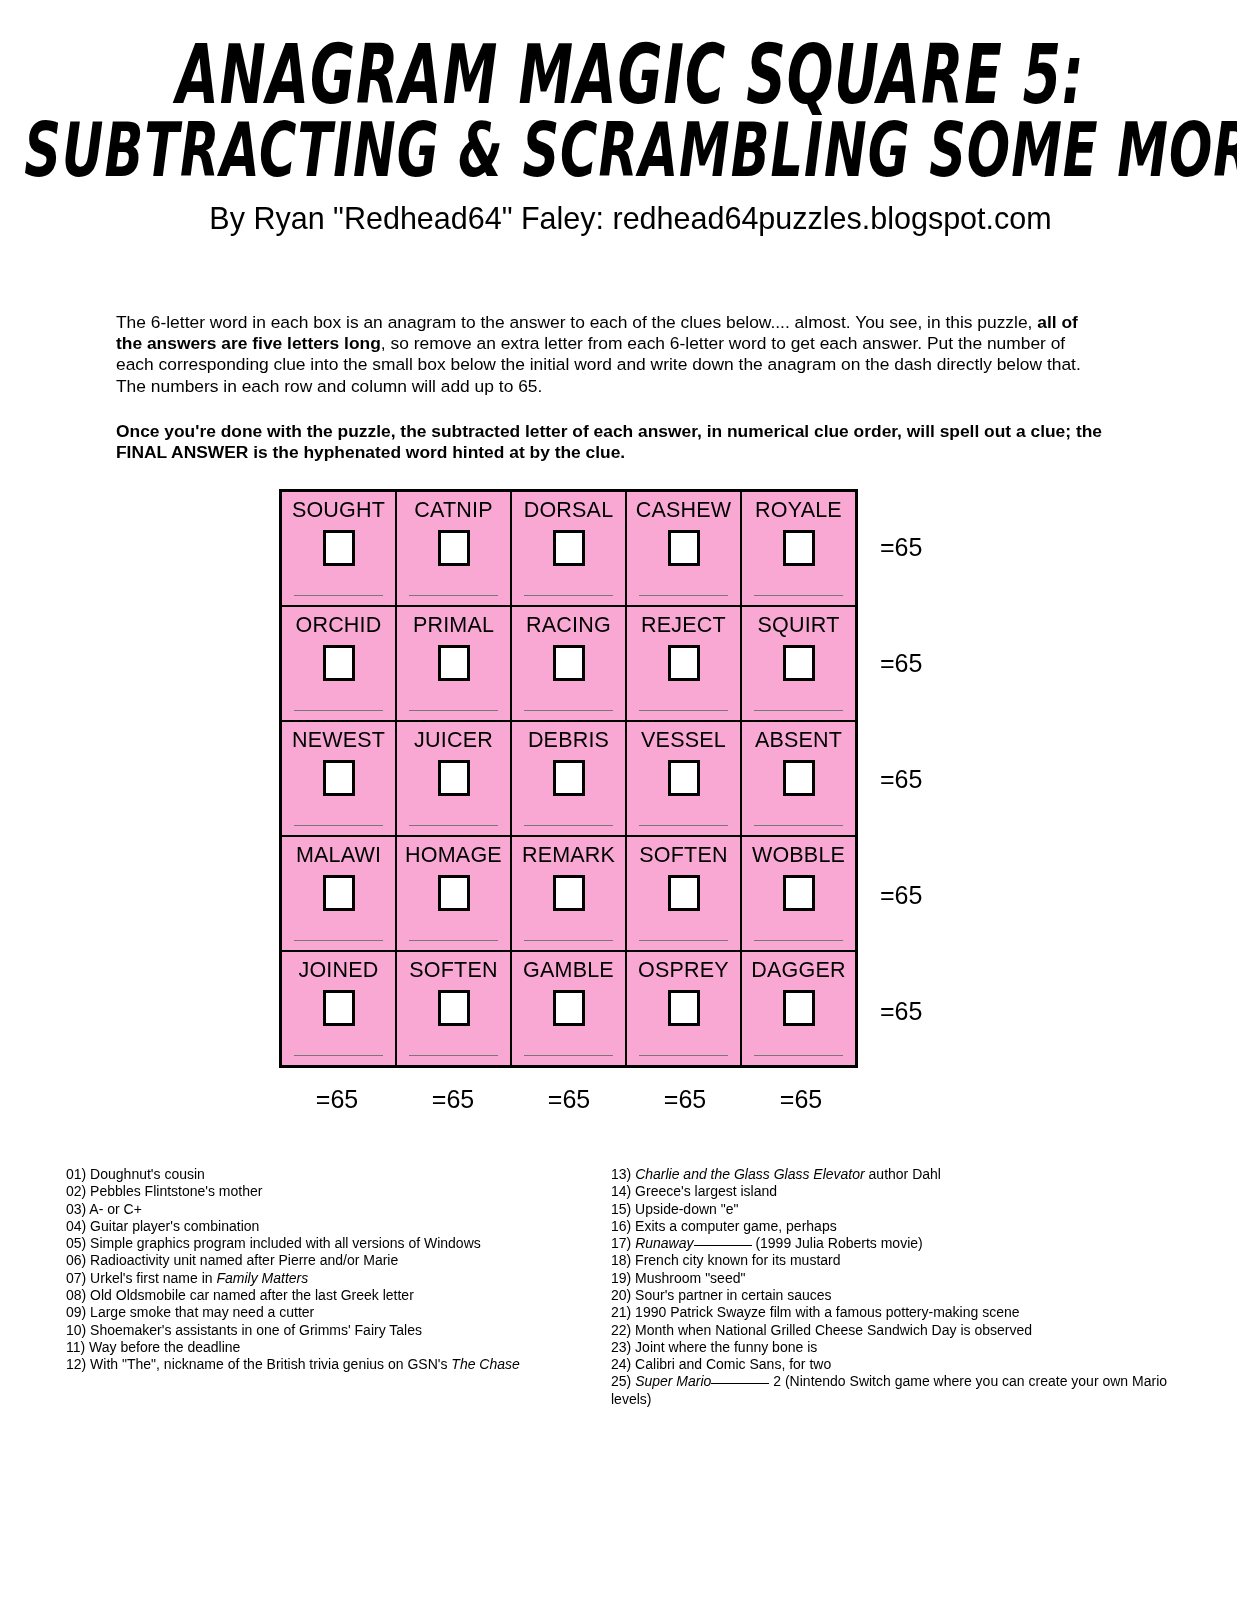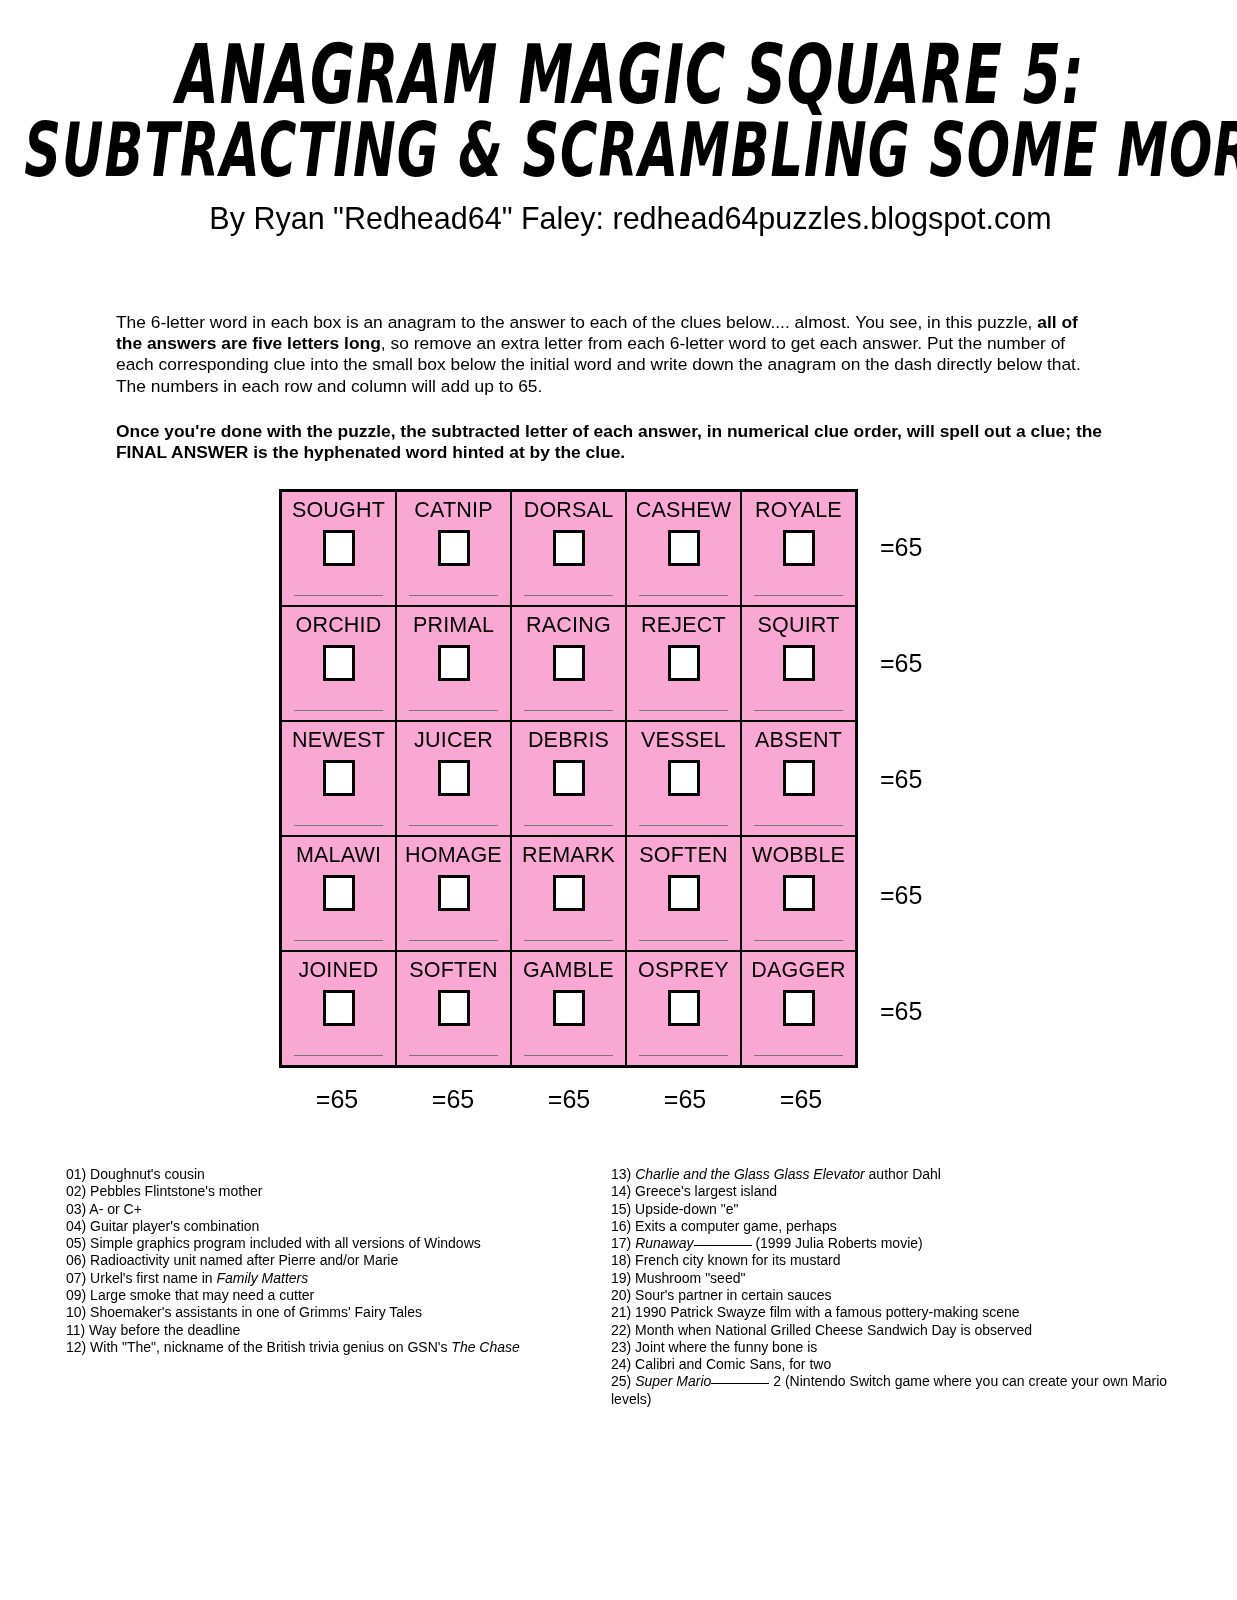--- a/index.html
+++ b/index.html
@@ -332,20 +332,21 @@
 
 <div class="clues">
   <div class="clue-col left" id="clue-col-left">
       <p class="clue-item"><span>01) Doughnut's cousin</span></p>
       <p class="clue-item"><span>02) Pebbles Flintstone's mother</span></p>
       <p class="clue-item"><span>03) A- or C+</span></p>
       <p class="clue-item"><span>04) Guitar player's combination</span></p>
       <p class="clue-item"><span>05) Simple graphics program included with all versions of Windows</span></p>
       <p class="clue-item"><span>06) Radioactivity unit named after Pierre and/or Marie</span></p>
       <p class="clue-item"><span>07) Urkel's first name in </span><i>Family Matters</i></p>
+      <p class="clue-item"><span>08) Old Oldsmobile car named after the last Greek letter</span></p>
       <p class="clue-item"><span>09) Large smoke that may need a cutter</span></p>
       <p class="clue-item"><span>10) Shoemaker's assistants in one of Grimms' Fairy Tales</span></p>
       <p class="clue-item"><span>11) Way before the deadline</span></p>
       <p class="clue-item"><span>12) With "The", nickname of the British trivia genius on GSN's </span><i>The Chase</i></p>
     </div>
   <div class="clue-col right" id="clue-col-right">
       <p class="clue-item"><span>13) </span><i>Charlie and the Glass Glass Elevator</i><span> author Dahl</span></p>
       <p class="clue-item"><span>14) Greece's largest island</span></p>
       <p class="clue-item"><span>15) Upside-down "e"</span></p>
       <p class="clue-item"><span>16) Exits a computer game, perhaps</span></p>

